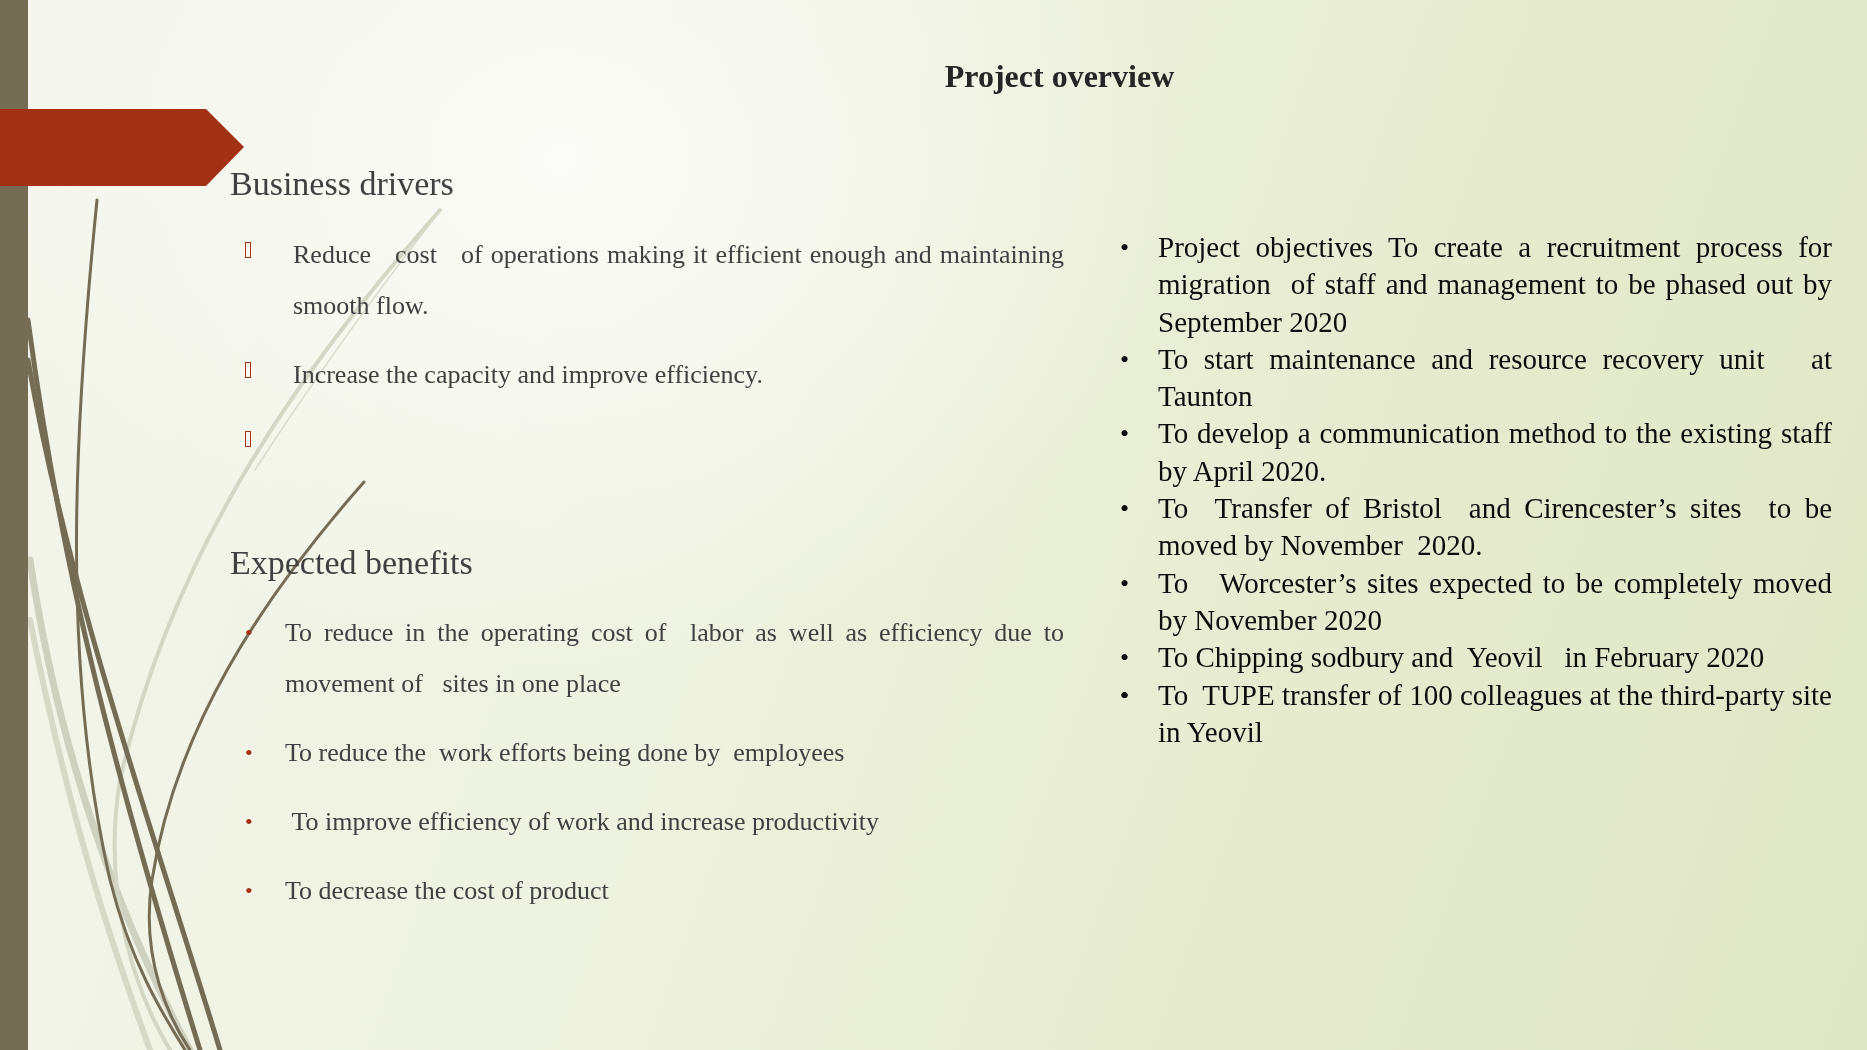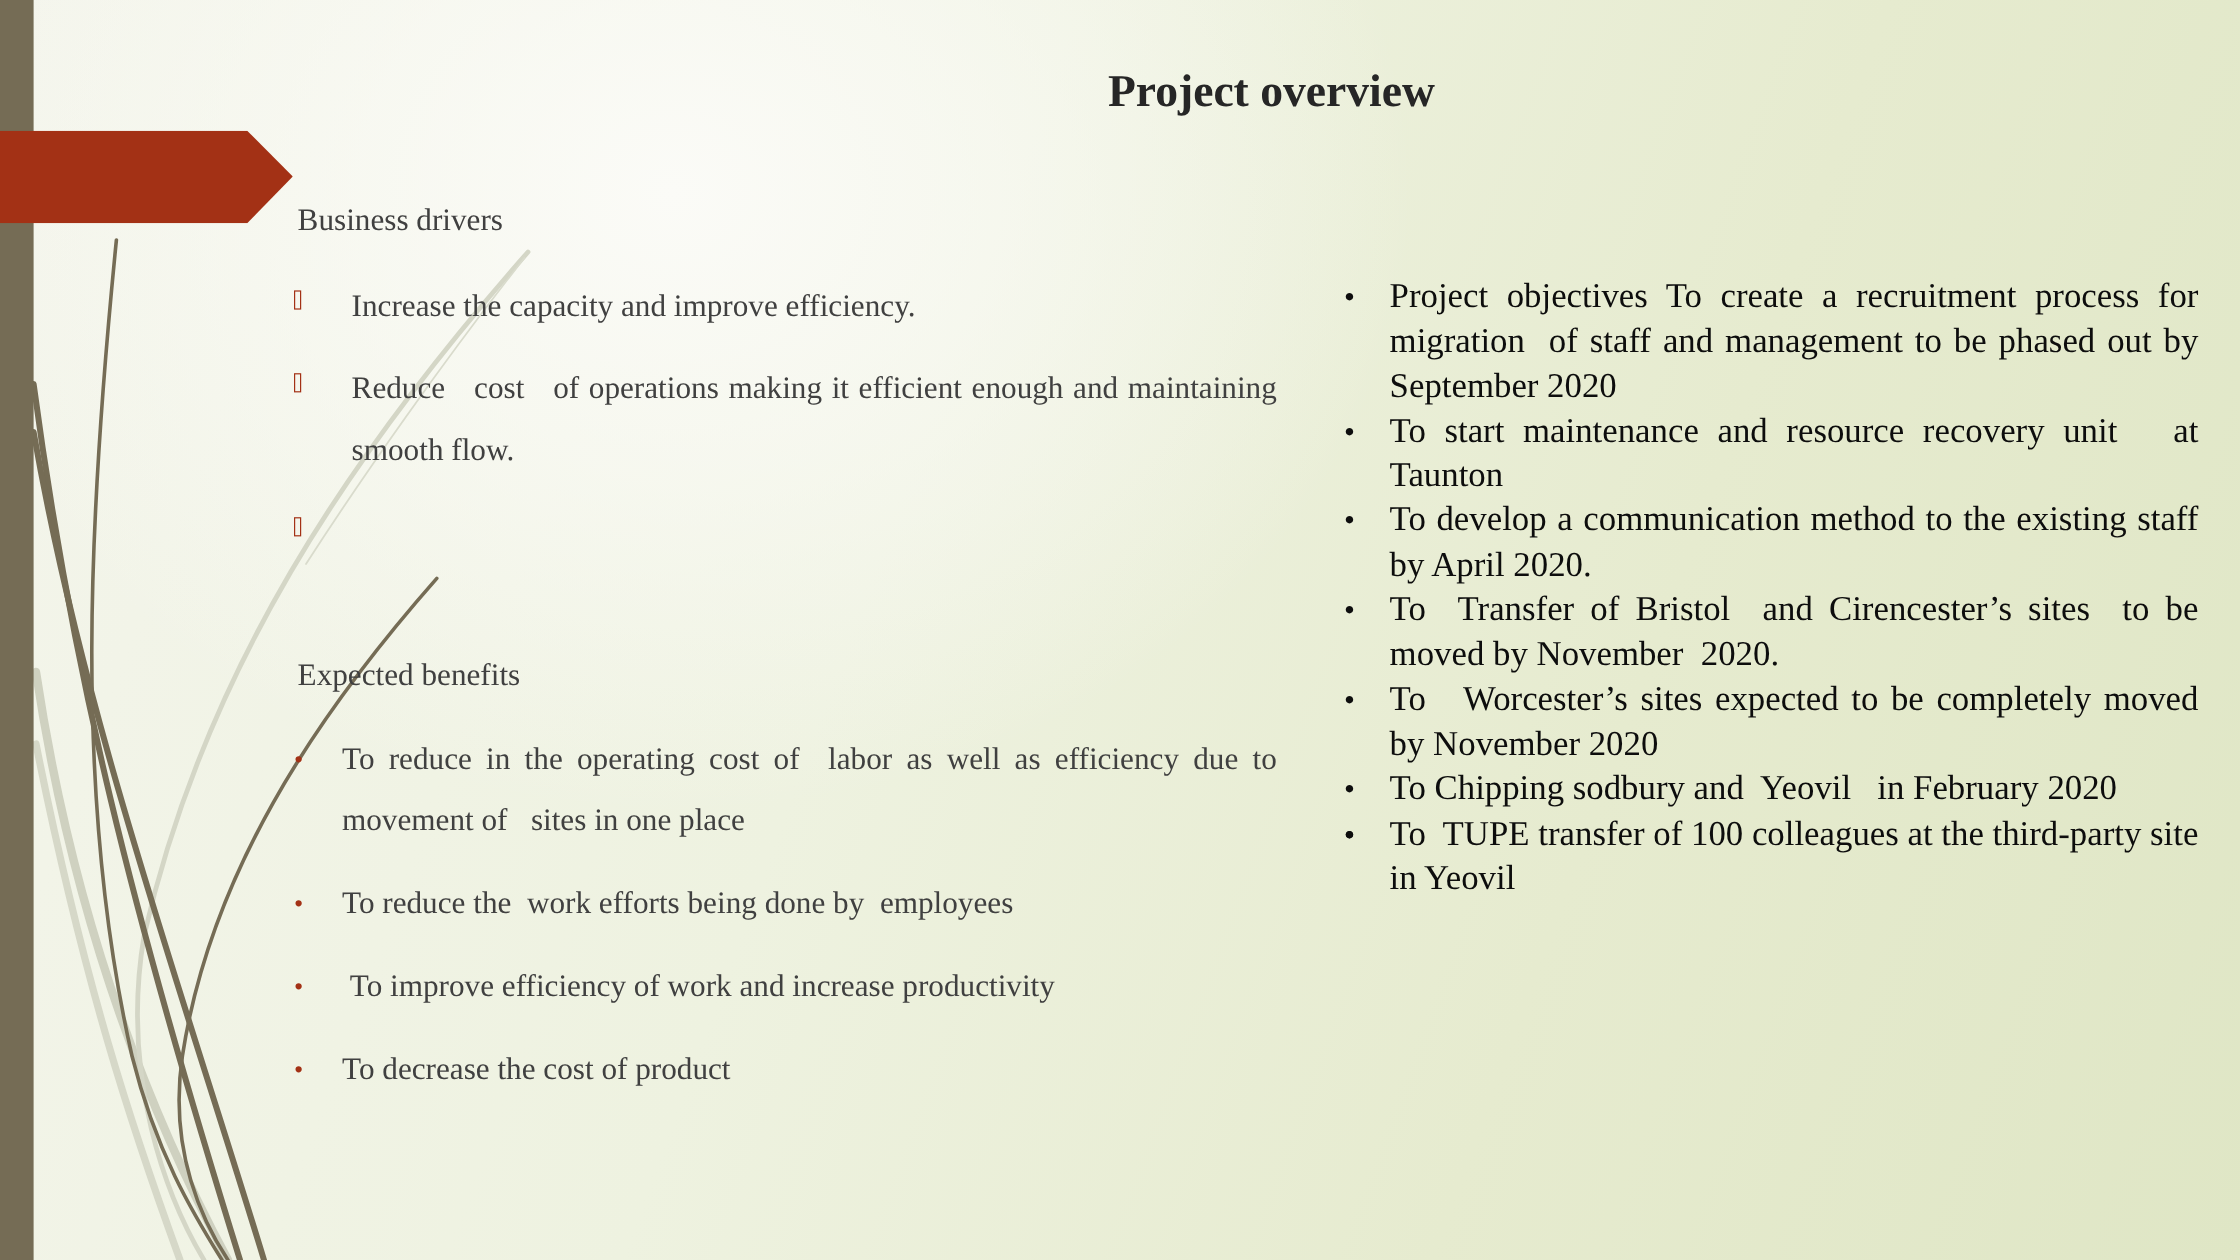--- a/index.html
+++ b/index.html
@@ -15,25 +15,25 @@
     position: absolute; left: 0; top: 0; width: 28px; height: 1050px;
     background: #756c55;
   }
   .banner {
     position: absolute; left: 0; top: 109px; width: 244px; height: 77px;
   }
   .deco { position: absolute; left: 0; top: 0; width: 1867px; height: 1050px; pointer-events: none; }
   .title {
     position: absolute; left: 0; right: 0; top: 52px;
     padding-left: 252px;
-    text-align: center; font-weight: bold; font-size: 38px; color: #262626;
+    text-align: center; font-weight: bold; font-size: 32px; color: #262626;
     line-height: 48px;
   }
   .section-heading {
-    position: absolute; left: 248px; font-size: 26px; color: #404040; line-height: 32px;
+    position: absolute; left: 230px; font-size: 34px; color: #404040; line-height: 32px;
   }
   .list { position: absolute; margin: 0; padding: 0; list-style: none; }
   .left-list .item {
     position: relative; font-size: 26px; color: #404040; line-height: 51px;
     text-align: justify; text-align-last: left;
   }
   .left-list .bullet-box {
     position: absolute; left: -48px; top: 13px; width: 6px; height: 16px;
     border: 1px solid #a33115; box-sizing: border-box;
   }
@@ -76,25 +76,25 @@
     <polygon points="0,0 206,0 244,38 206,77 0,77" fill="#a33115"></polygon>
   </svg>
 
   <h1 class="title" style="margin:0;">Project overview</h1>
 
   <div class="section-heading" style="top:168px;">Business drivers</div>
 
   <ul class="list left-list" style="left:293px; top:229px; width:771px;">
     <li class="item" style="margin-bottom:18px;">
       <span class="bullet-box"></span>
-      <span class="txt">Increase the capacity and improve efficiency.</span>
+      <span class="txt">Reduce   cost   of operations making it efficient enough and maintaining smooth flow.</span>
     </li>
     <li class="item" style="margin-bottom:18px;">
       <span class="bullet-box"></span>
-      <span class="txt">Reduce   cost   of operations making it efficient enough and maintaining smooth flow.</span>
+      <span class="txt">Increase the capacity and improve efficiency.</span>
     </li>
     <li class="item">
       <span class="bullet-box"></span>
     </li>
   </ul>
 
   <div class="section-heading" style="top:547px;">Expected benefits</div>
 
   <ul class="list left-list" style="left:285px; top:607px; width:779px;">
     <li class="item" style="margin-bottom:18px;">

